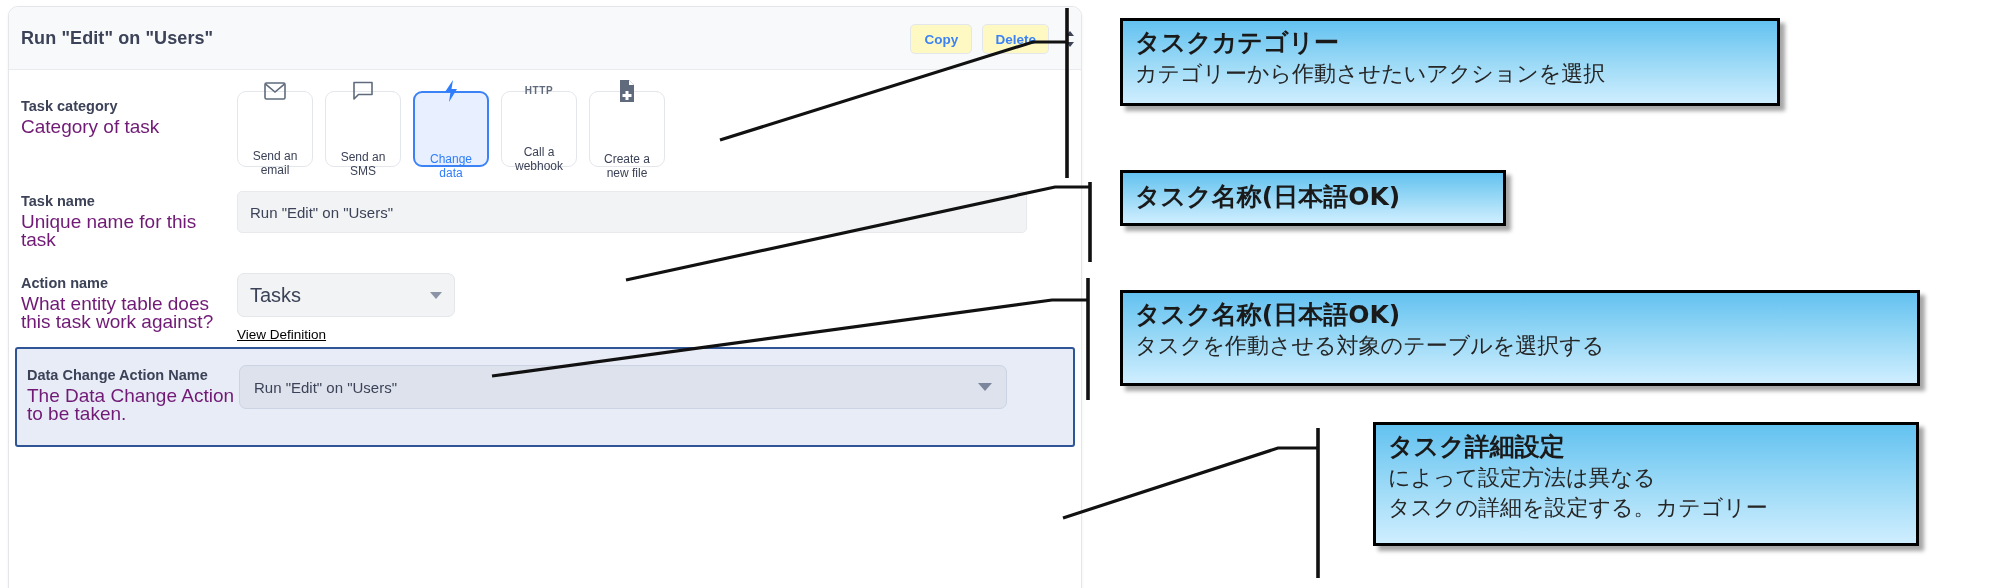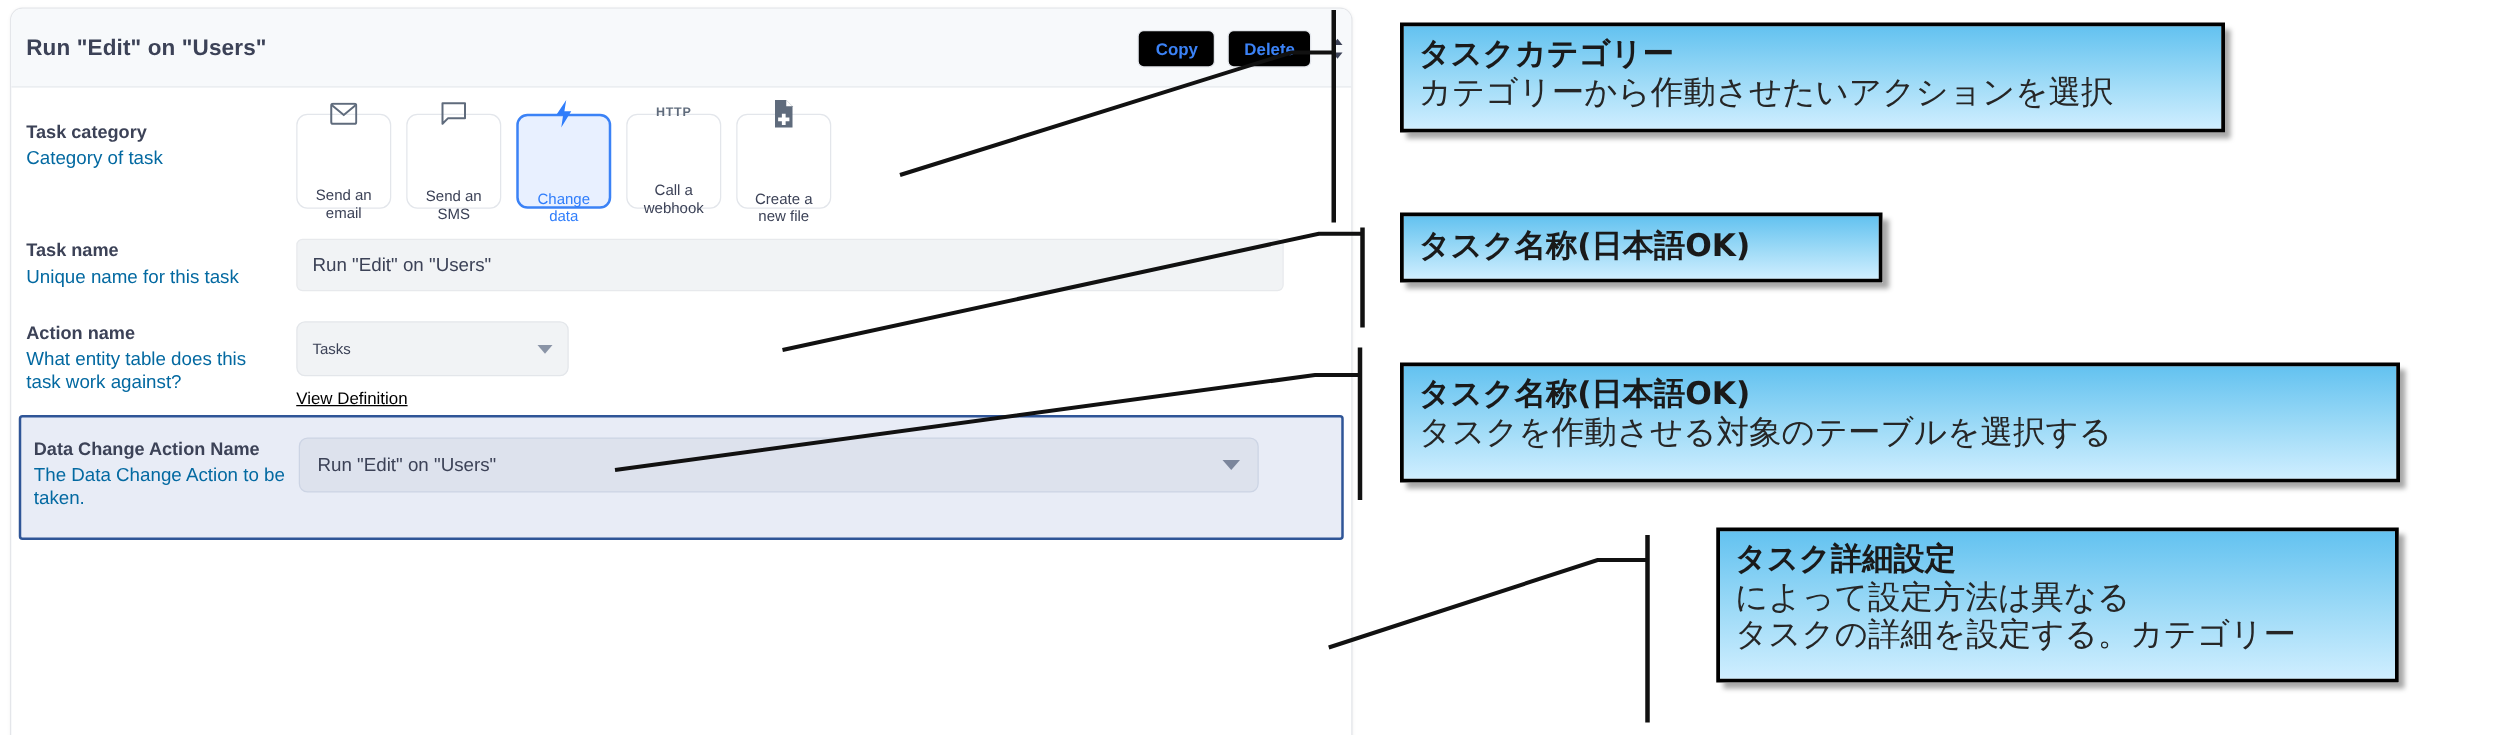--- a/index.html
+++ b/index.html
@@ -69,22 +69,22 @@
     box-sizing: border-box;
   }
   .label-title {
     font-size: 14.5px;
     font-weight: bold;
     color: #3c4257;
     line-height: 20px;
     margin-bottom: 2px;
   }
   .label-desc {
-    font-size: 15px;
-    color: #0369a1;
+    font-size: 19px;
+    color: #701a75;
     line-height: 18px;
   }
 
   
   .tiles {
     display: flex;
     gap: 12px;
     margin-top: -5px;
   }
   .tile {
@@ -147,21 +147,21 @@
     width: 218px;
     height: 44px;
     background: #f1f3f5;
     border: 1px solid #e3e6ea;
     border-radius: 7px;
     display: flex;
     align-items: center;
     justify-content: space-between;
     padding: 0 12px;
     box-sizing: border-box;
-    font-size: 12px;
+    font-size: 20px;
     color: #3c4257;
     cursor: pointer;
   }
   .caret {
     width: 0; height: 0;
     border-left: 6px solid transparent;
     border-right: 6px solid transparent;
     border-top: 7px solid #8a94a6;
   }
   .view-def {
@@ -220,21 +220,21 @@
     top: 17px;
     display: flex;
     align-items: center;
     gap: 10px;
   }
   .hdr-btn {
     min-width: 62px;
     height: 30px;
     border: 1px solid #e3e6eb;
     border-radius: 5px;
-    background: #000000;
+    background: #fef9c3;
     color: #3b82f6;
     font-size: 13.5px;
     font-weight: bold;
     display: flex;
     align-items: center;
     justify-content: center;
     padding: 0 12px;
     box-sizing: border-box;
     cursor: pointer;
   }
@@ -260,21 +260,21 @@
   .callout-title {
     font-family: "DejaVu Sans", "Liberation Sans", sans-serif;
     font-weight: bold;
     font-size: 25px;
     line-height: 32px;
     color: #1a1a1a;
     white-space: nowrap;
   }
   .callout-body {
     font-family: "DejaVu Sans", "Liberation Sans", sans-serif;
-    font-size: 26px;
+    font-size: 22px;
     line-height: 30px;
     color: #262626;
   }
 
   .leader-svg {
     position: absolute;
     left: 0;
     top: 0;
     width: 2000px;
     height: 588px;

